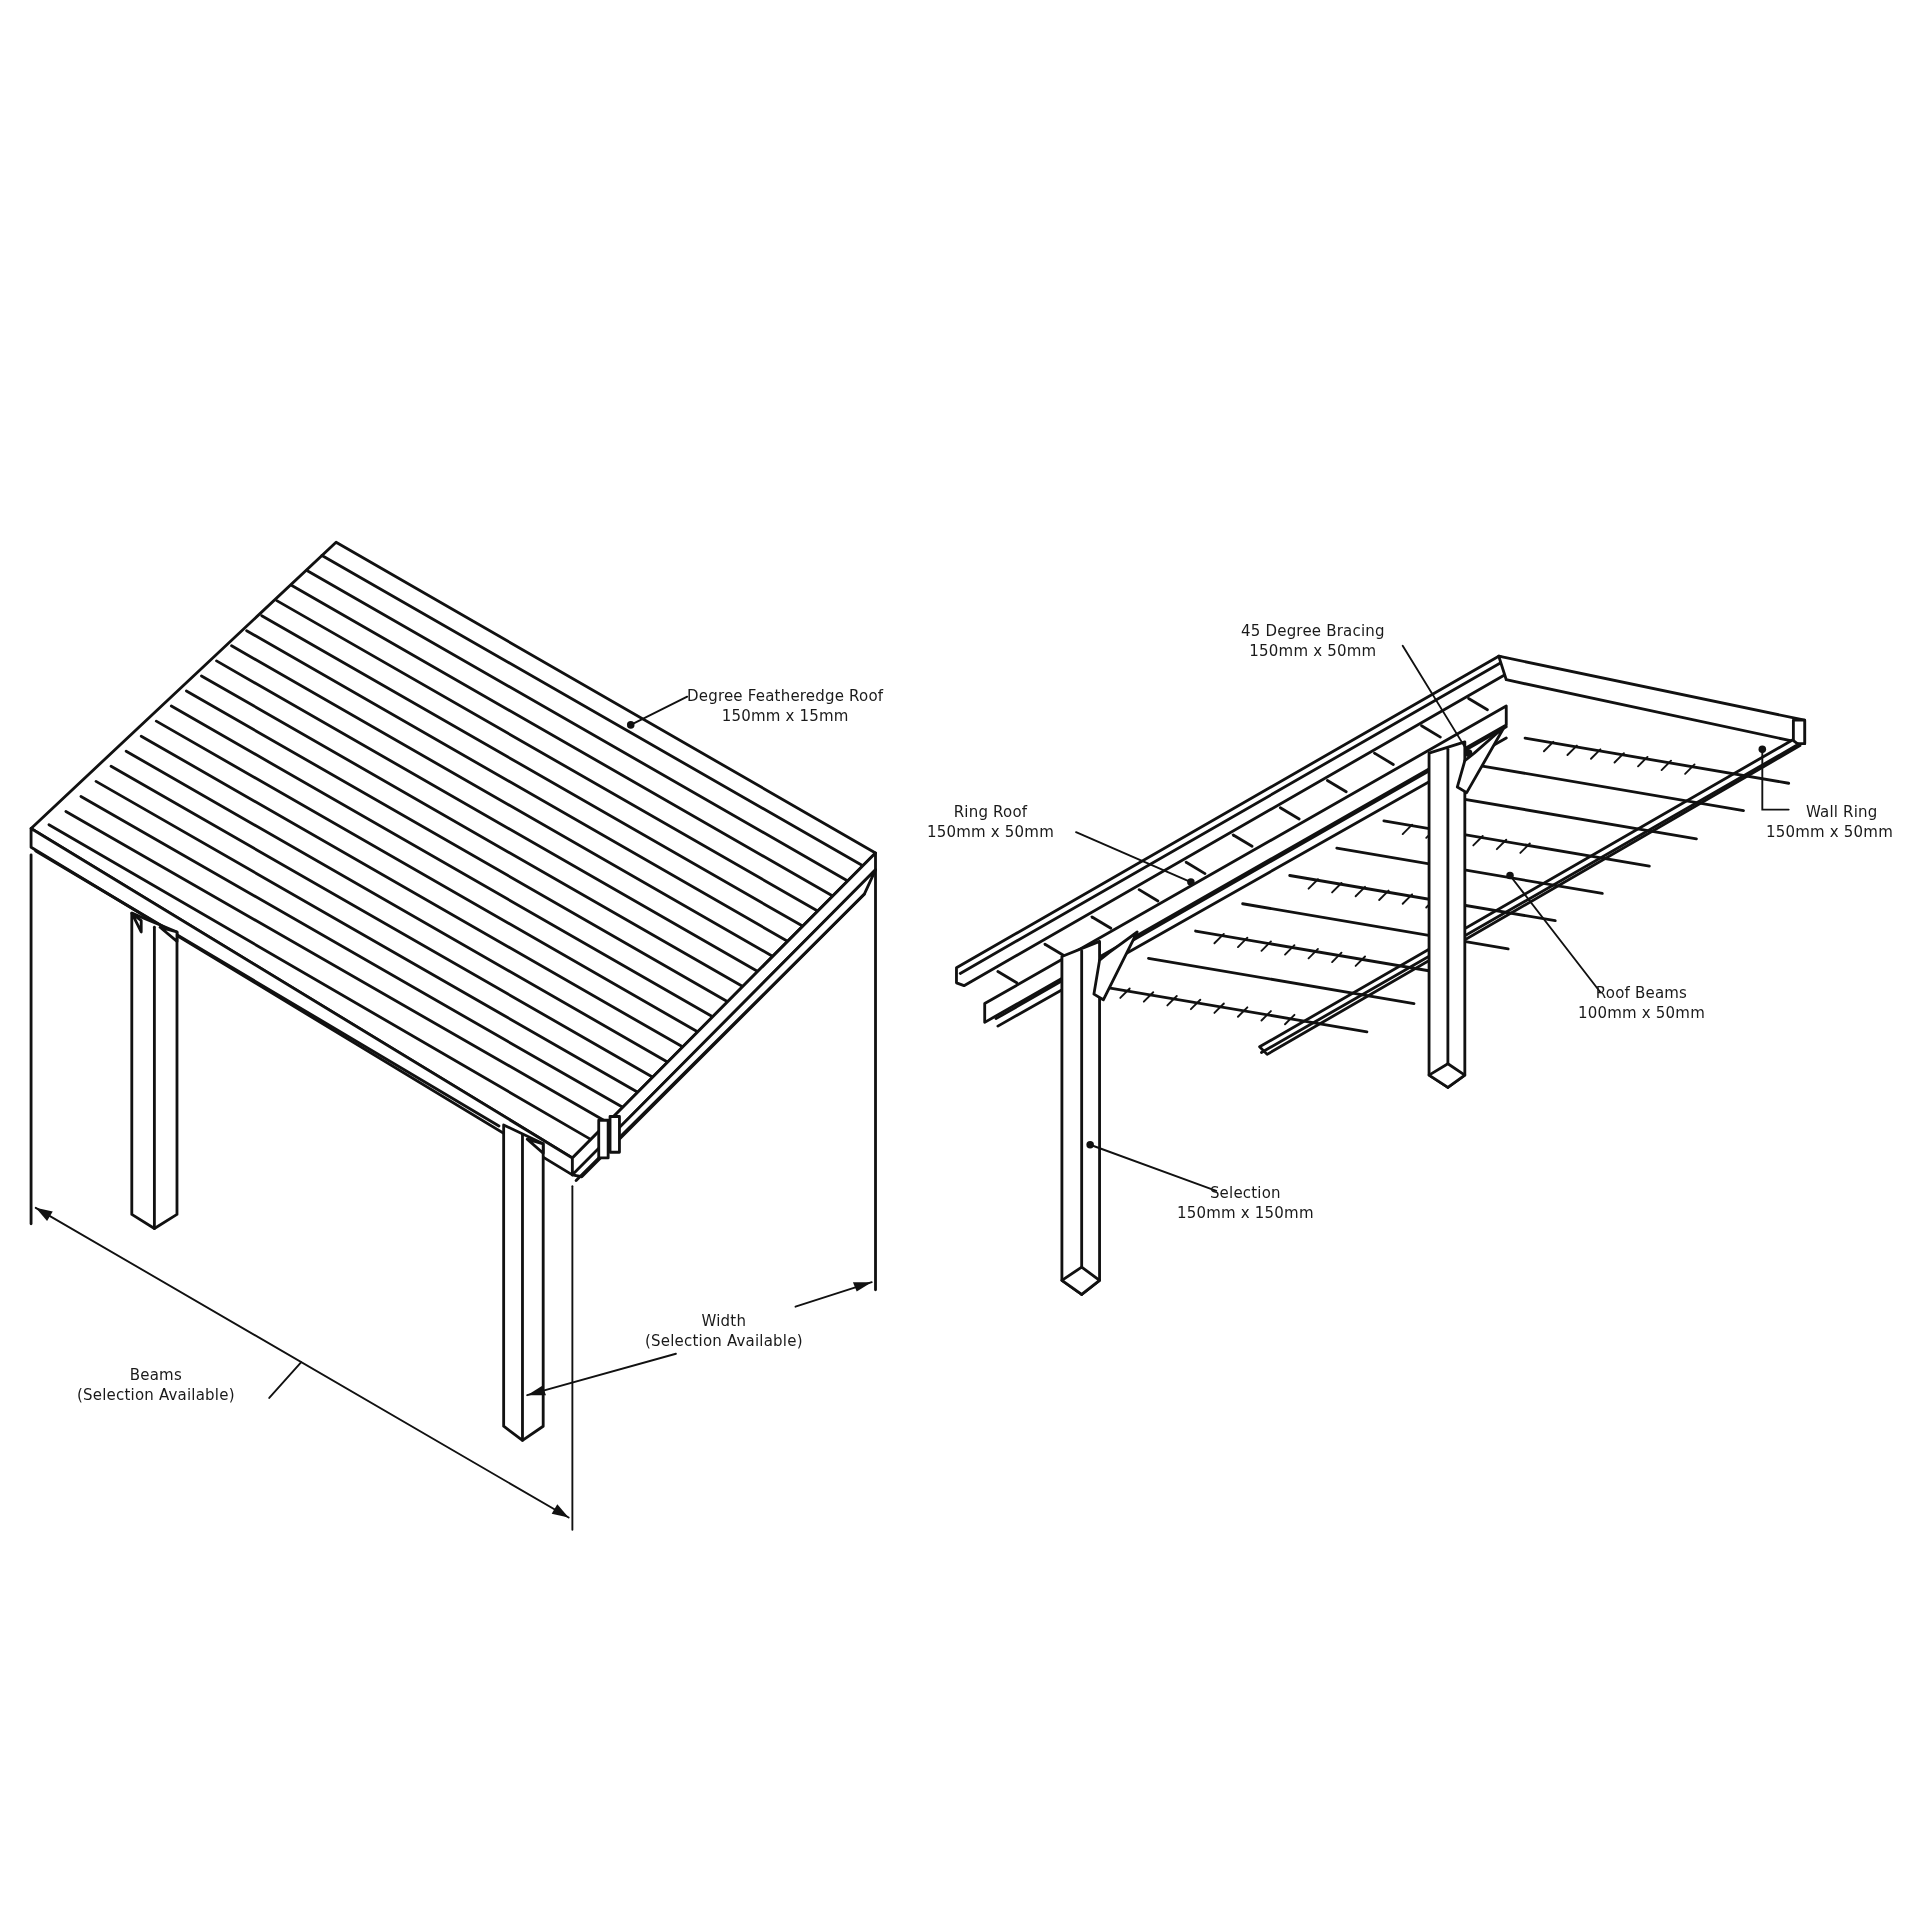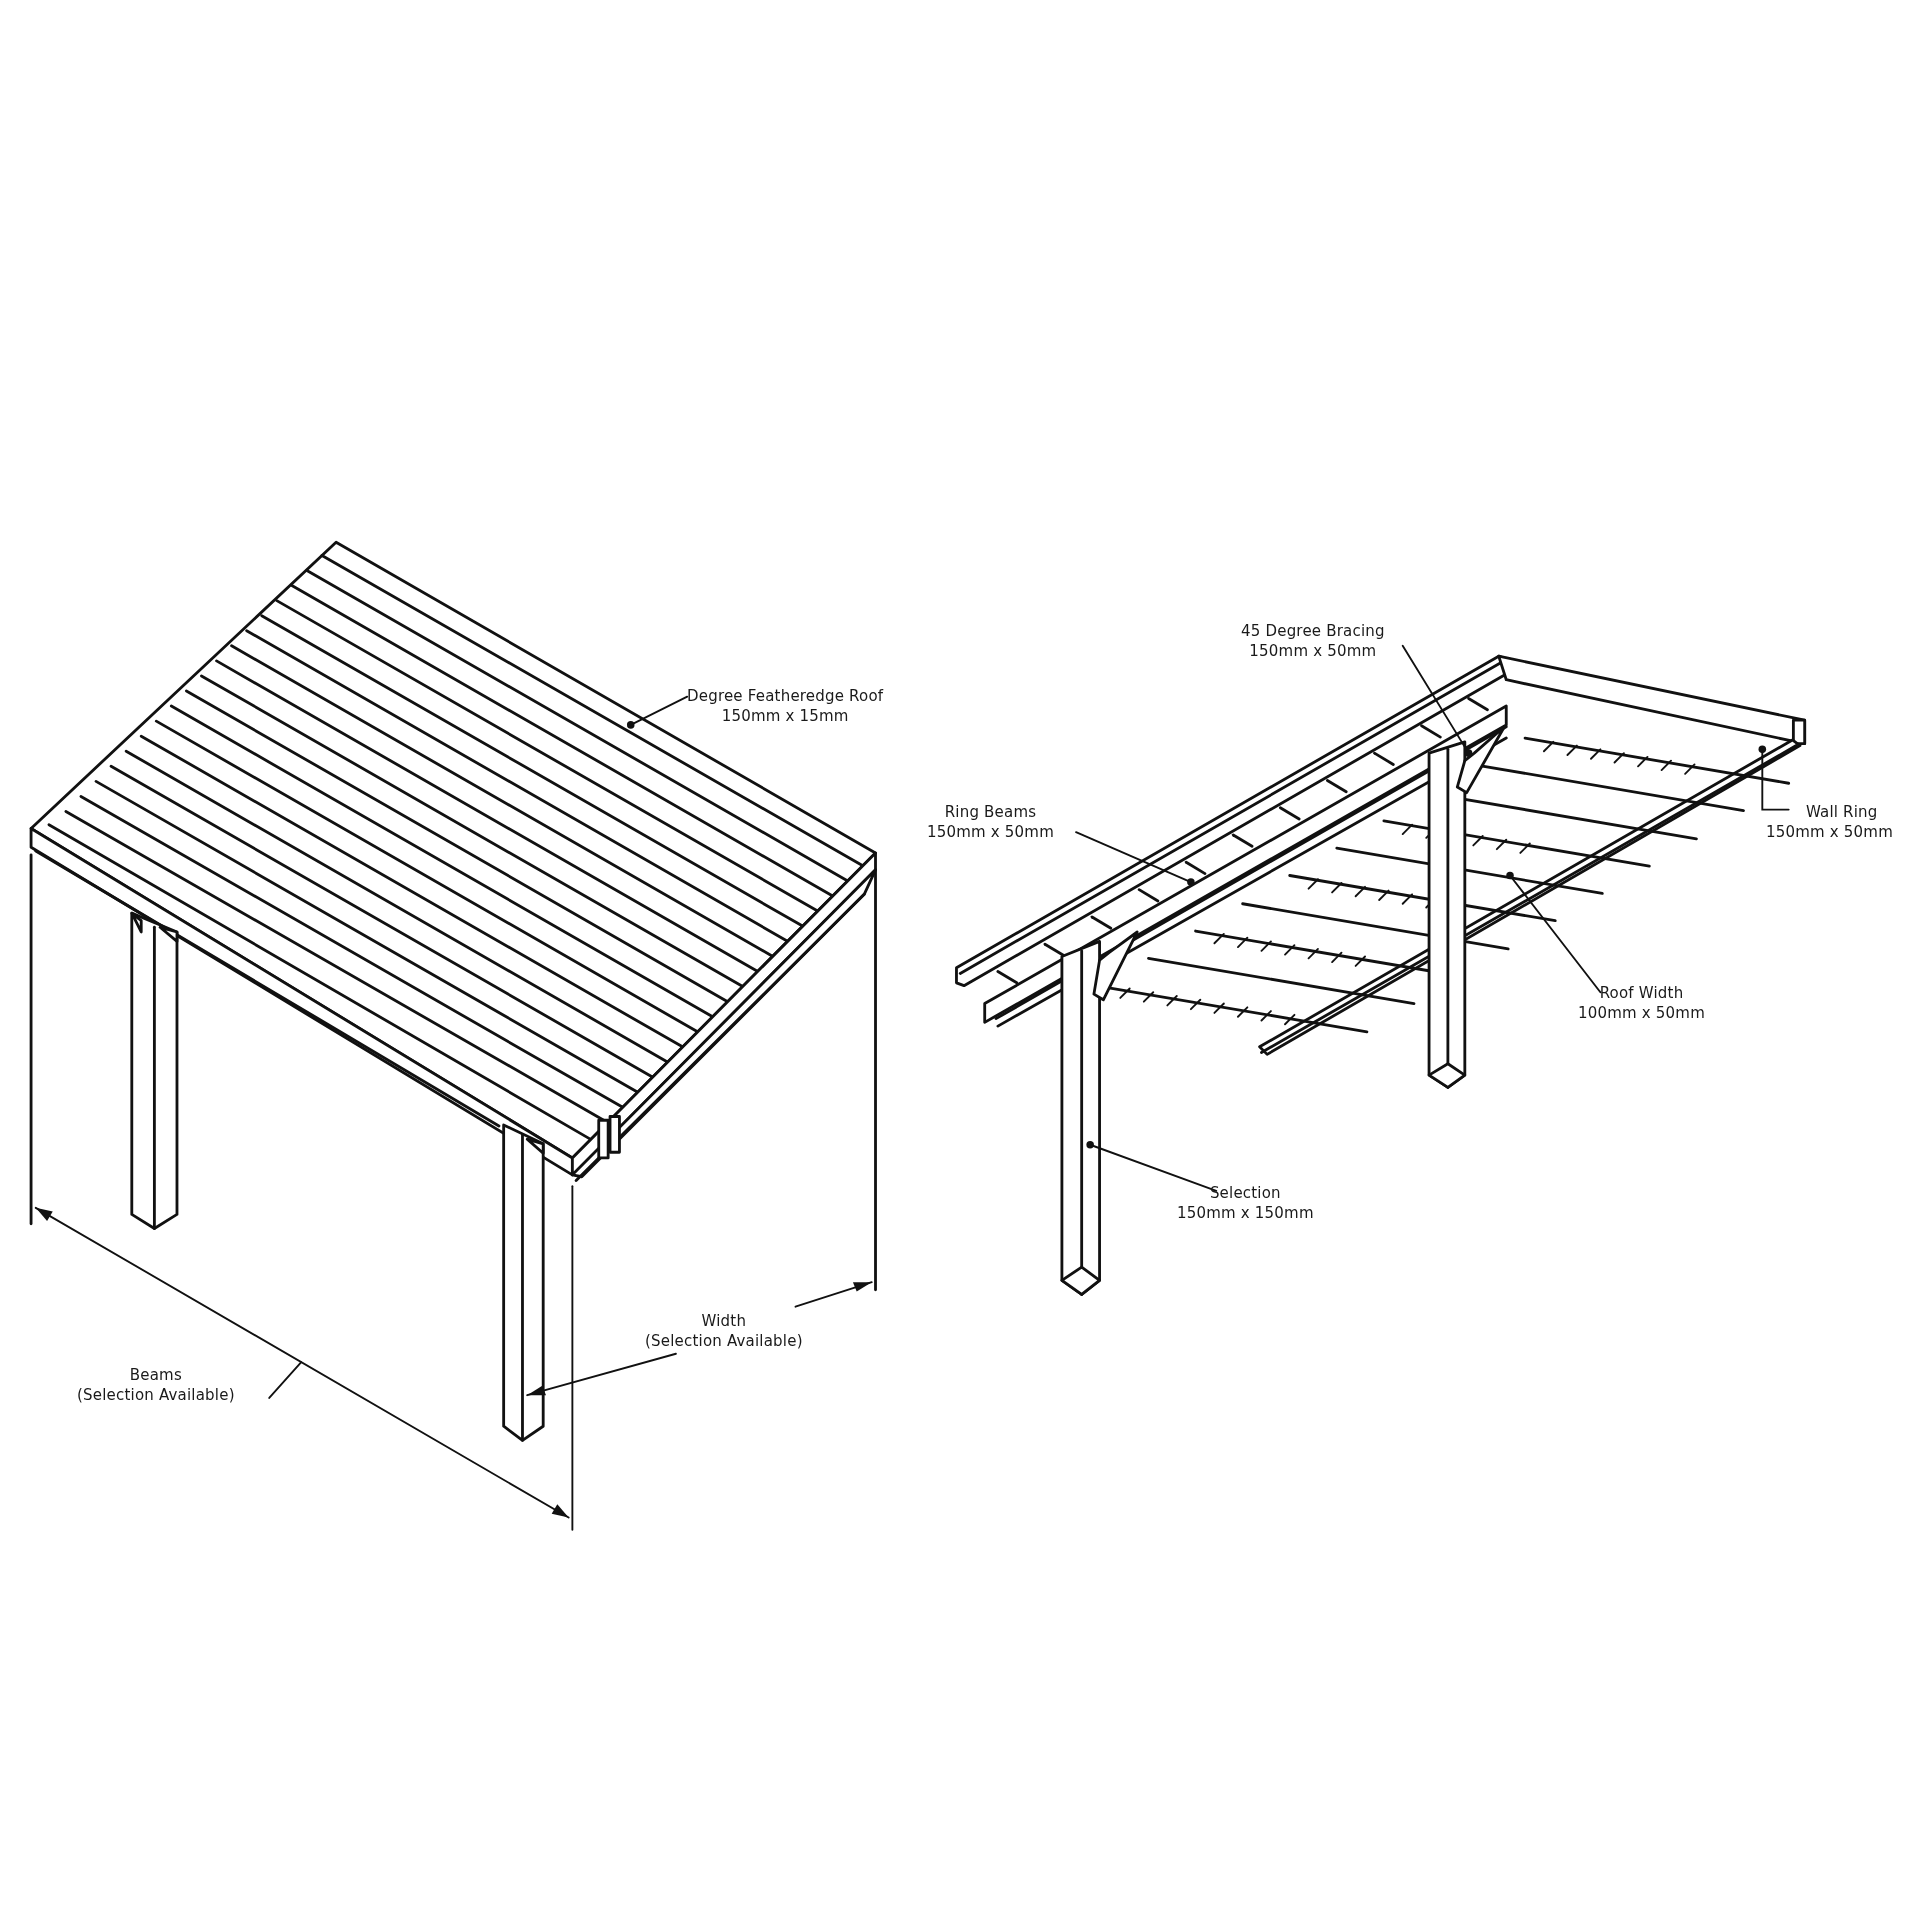--- a/index.html
+++ b/index.html
@@ -207,31 +207,31 @@
   <span>Beams</span>
   <span>(Selection Available)</span>
 </div>
 
 <div class="label" style="left:1241px; top:621px;">
   <span>45 Degree Bracing</span>
   <span>150mm x 50mm</span>
 </div>
 
 <div class="label" style="left:927px; top:802px;">
-  <span>Ring Beams</span>
+  <span>Ring Roof</span>
   <span>150mm x 50mm</span>
 </div>
 
 <div class="label" style="left:1766px; top:802px;">
   <span style="padding-left:24.5px;">Wall Ring</span>
   <span>150mm x 50mm</span>
 </div>
 
 <div class="label" style="left:1578px; top:983px;">
-  <span>Roof Width</span>
+  <span>Roof Beams</span>
   <span>100mm x 50mm</span>
 </div>
 
 <div class="label" style="left:1177px; top:1183px;">
   <span>Selection</span>
   <span>150mm x 150mm</span>
 </div>
 
 
 </body></html>

